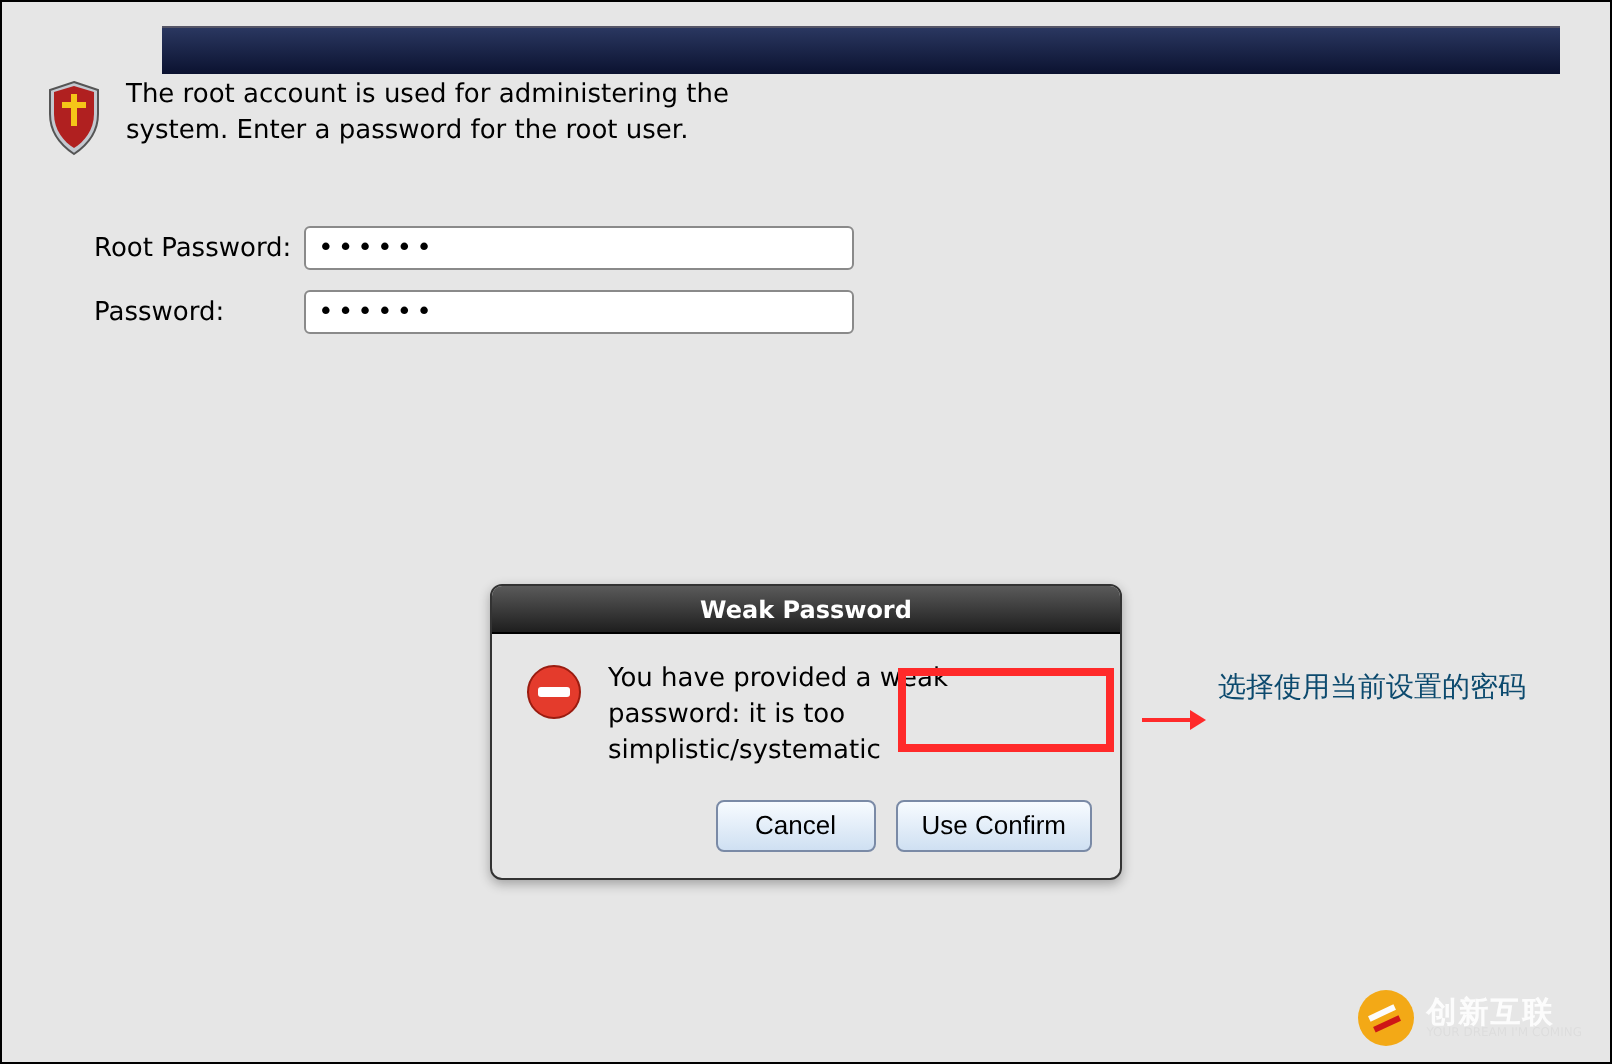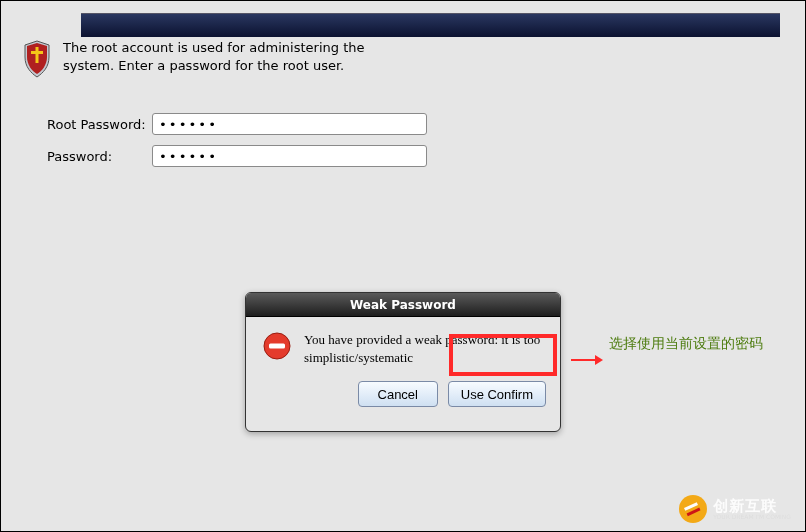--- a/index.html
+++ b/index.html
@@ -79,26 +79,26 @@
   }
   .dialog-body {
     padding: 14px 16px 8px 16px;
     display: flex;
     gap: 12px;
   }
   .err-icon {
     width: 30px; height: 30px;
     flex: 0 0 auto;
   }
-  .dialog-msg { line-height: 1.4; font-family: Liberation Serif, serif; }
+  .dialog-msg { line-height: 1.4; }
   .dialog-buttons {
     display: flex;
     justify-content: flex-end;
     gap: 10px;
-    padding: 6px 14px 24px 14px;
+    padding: 6px 14px 13px 14px;
   }
   .btn {
     min-width: 80px;
     height: 26px;
     padding: 0 12px;
     font-size: 13px;
     border: 1px solid #7a8aa6;
     border-radius: 4px;
     background: linear-gradient(to bottom, #f7fbff 0%, #cfe0f2 100%);
     cursor: pointer;
@@ -110,21 +110,21 @@
   }
 
   .arrow {
     position: absolute;
     left: 568px; top: 352px;
     width: 34px; height: 14px;
   }
   .annotation {
     position: absolute;
     left: 608px; top: 334px;
-    color: #4d7c0f;
+    color: #0c4a6e;
     font-size: 14px;
     font-family: "Microsoft YaHei", "SimSun", sans-serif;
   }
 
   .watermark {
     position: absolute;
     right: 14px; bottom: 8px;
     display: flex;
     align-items: center;
     gap: 6px;

